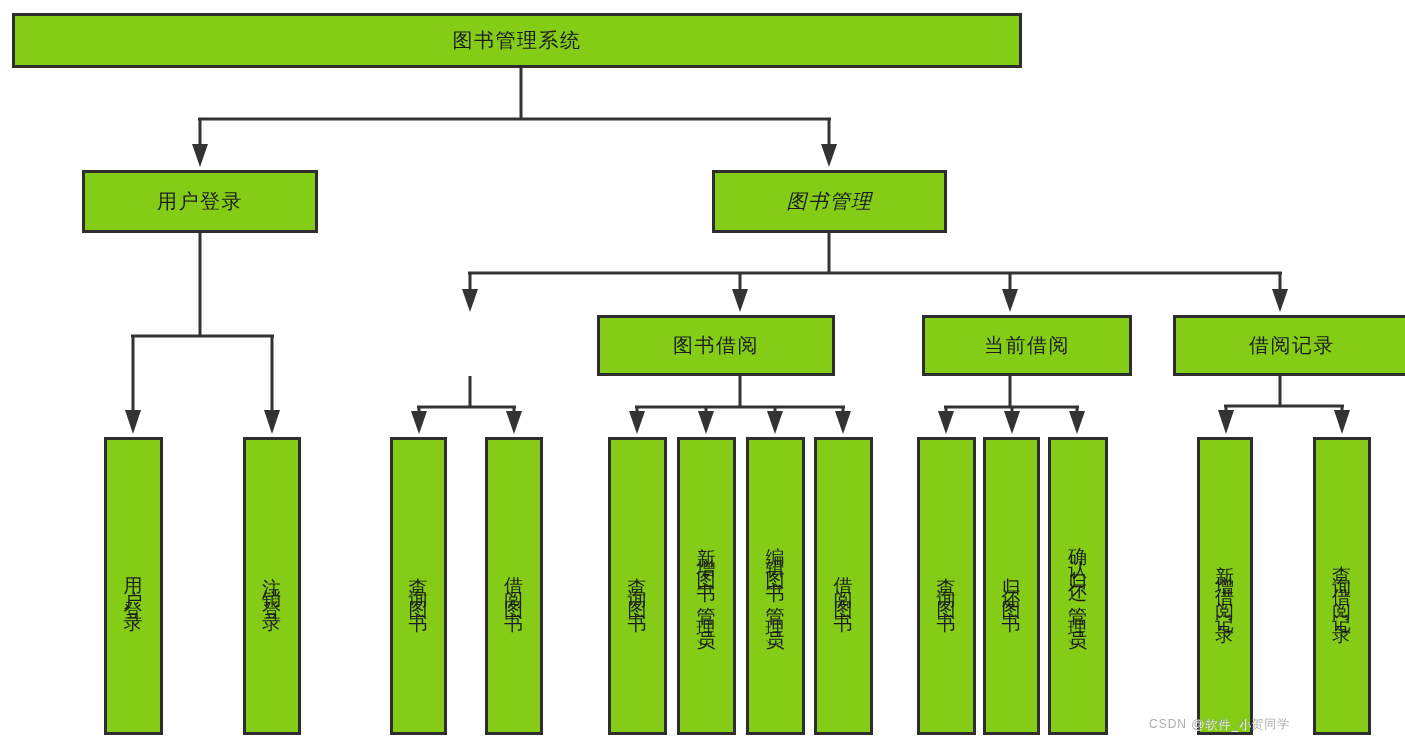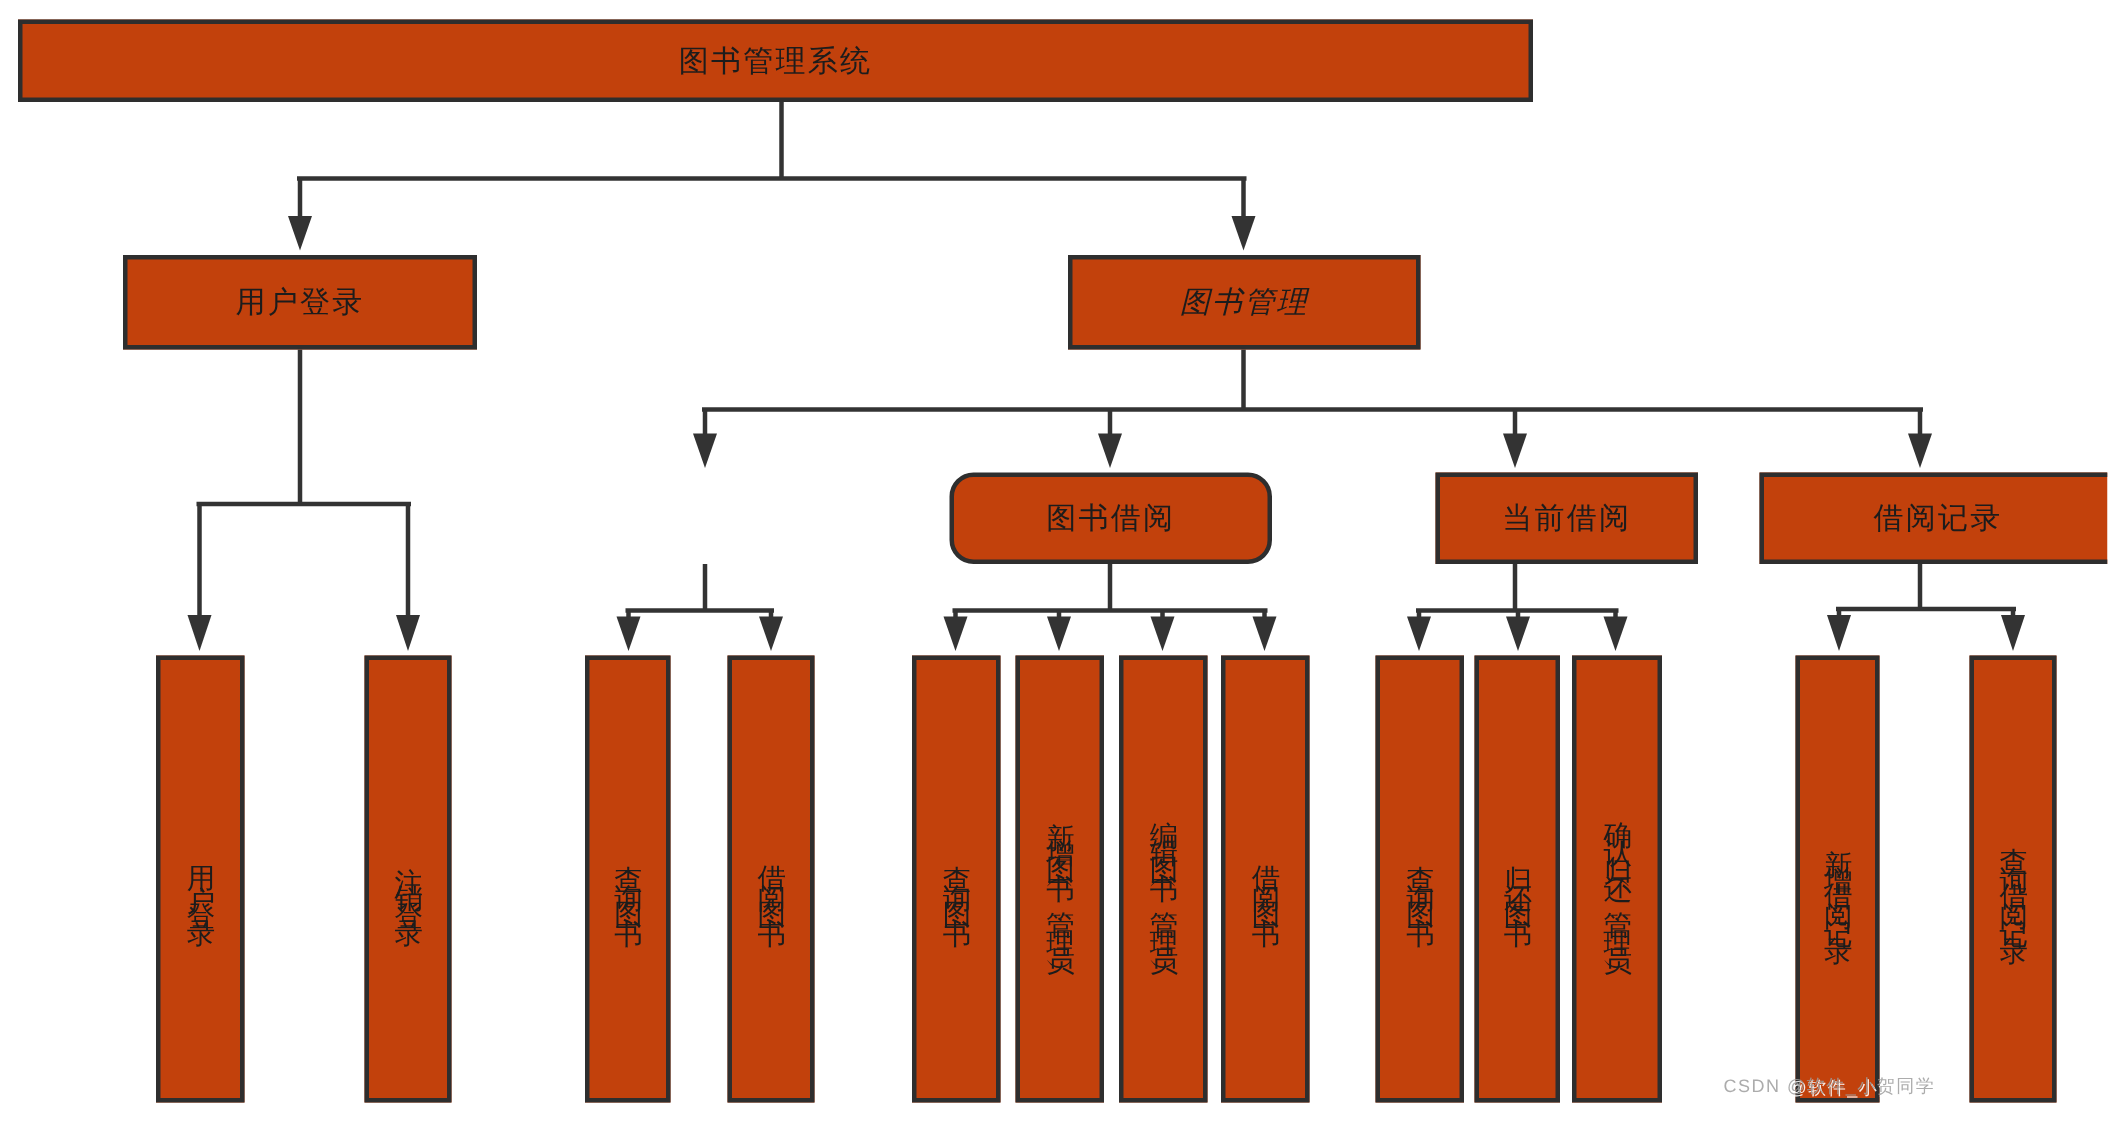--- a/index.html
+++ b/index.html
@@ -7,21 +7,21 @@
     position:relative;
     width:1405px; height:747px;
     background:#ffffff;
     font-family:"Liberation Sans","DejaVu Sans",sans-serif;
     overflow:hidden;
   }
   .connectors { position:absolute; left:0; top:0; width:1405px; height:747px; z-index:1; }
   .node {
     position:absolute;
     box-sizing:border-box;
-    background:#c2410c;
+    background:#84cc16;
     border:3px solid #2e2e2e;
     display:flex;
     align-items:center;
     justify-content:center;
     color:#1c1c1c;
     z-index:2;
   }
   .h-node { font-size:20px; letter-spacing:1.5px; white-space:nowrap; }
   .v-node span {
     writing-mode:vertical-rl;
@@ -109,22 +109,22 @@
     <polygon points="1218,410 1234,410 1226,434"></polygon>
     <line x1="1342" y1="406" x2="1342" y2="412"></line>
     <polygon points="1334,410 1350,410 1342,434"></polygon>
   </svg>
 
   <div class="node h-node" style="left:12px; top:13px; width:1010px; height:55px;">图书管理系统</div>
 
   <div class="node h-node" style="left:82px; top:170px; width:236px; height:63px;">用户登录</div>
   <div class="node h-node" style="left:712px; top:170px; width:235px; height:63px;font-style:italic;">图书管理</div>
 
-  <div class="node h-node" style="left:633px; top:315px; width:215px; height:61px;border-radius:16px;">图书借阅</div>
-  <div class="node h-node" style="left:957px; top:315px; width:175px; height:61px;">当前借阅</div>
+  <div class="node h-node" style="left:597px; top:315px; width:238px; height:61px;">图书借阅</div>
+  <div class="node h-node" style="left:922px; top:315px; width:210px; height:61px;">当前借阅</div>
   <div class="node h-node" style="left:1173px; top:315px; width:238px; height:61px;">借阅记录</div>
 
   <div class="node v-node" style="left:104px; top:437px; width:59px; height:298px;">
     <span>用户登录</span>
   </div>
   <div class="node v-node" style="left:243px; top:437px; width:58px; height:298px;">
     <span>注销登录</span>
   </div>
   <div class="node v-node" style="left:390px; top:437px; width:57px; height:298px;">
     <span>查询图书</span>

